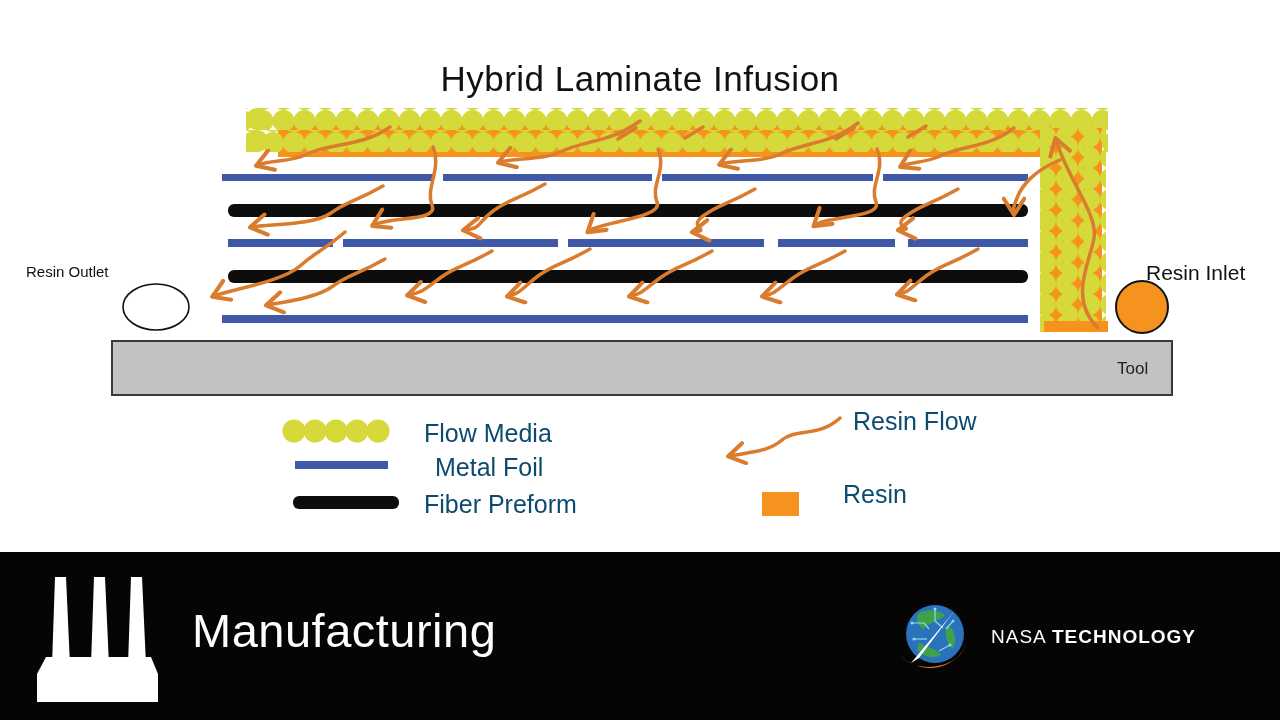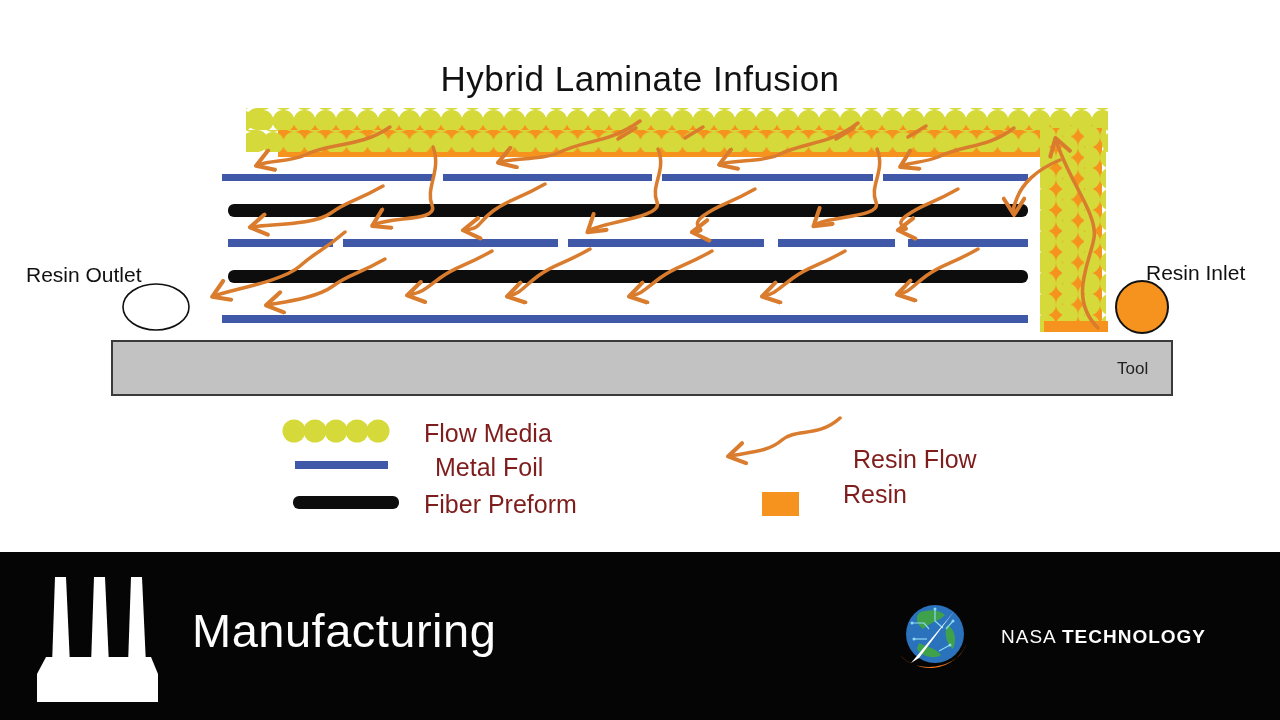--- a/index.html
+++ b/index.html
@@ -17,36 +17,36 @@
   
   .fm{fill:var(--flow-media-yellow);}
   .rs{fill:var(--resin-orange);}
   .foil{fill:var(--metal-foil-blue);}
   .fib{fill:var(--fiber-black);}
   .arrow{stroke:var(--arrow-orange);stroke-width:3.5;fill:none;stroke-linecap:round;marker-end:url(#ah);}
   .dash{stroke:var(--arrow-orange);stroke-width:3.5;fill:none;stroke-linecap:round;}
   .mk{stroke:var(--arrow-orange);}
   
   .lbl{position:absolute;white-space:nowrap;color:var(--text-black);}
-  #lbl-outlet{left:26px;top:263px;font-size:21px;}
+  #lbl-outlet{left:26px;top:263px;font-size:15px;}
   #lbl-inlet{left:1146px;top:261px;font-size:21px;}
   #lbl-tool{left:1117px;top:359px;font-size:17px;color:#222;}
   
-  .lg{position:absolute;font-size:25px;white-space:nowrap;color:#7f1d1d;}
+  .lg{position:absolute;font-size:25px;white-space:nowrap;color:#0c4a6e;}
   #lg-fm{left:424px;top:419px;}
   #lg-mf{left:424px;top:453px;margin-left:11px;}
   #lg-fp{left:424px;top:490px;}
-  #lg-rf{left:853px;top:445px;}
+  #lg-rf{left:853px;top:407px;}
   #lg-r{left:843px;top:480px;}
   
   .footer{position:absolute;left:0;top:552px;width:1280px;height:168px;background:var(--footer-black);}
   .factory{position:absolute;left:37px;top:25px;}
   .category{position:absolute;left:192px;top:51px;font-size:47px;font-weight:400;
             letter-spacing:.5px;color:var(--text-white);}
-  .nasa{position:absolute;left:899px;top:49px;display:flex;align-items:center;gap:32px;}
+  .nasa{position:absolute;left:899px;top:49px;display:flex;align-items:center;gap:22px;}
   .nasa-text{font-size:19px;line-height:23px;letter-spacing:1px;color:var(--text-white);font-weight:400;white-space:nowrap;}
   .nasa-text b{font-weight:700;}
 </style>
 </head>
 <body>
 
 <div class="stage">
 
   <div class="title">Hybrid Laminate Infusion</div>
 

